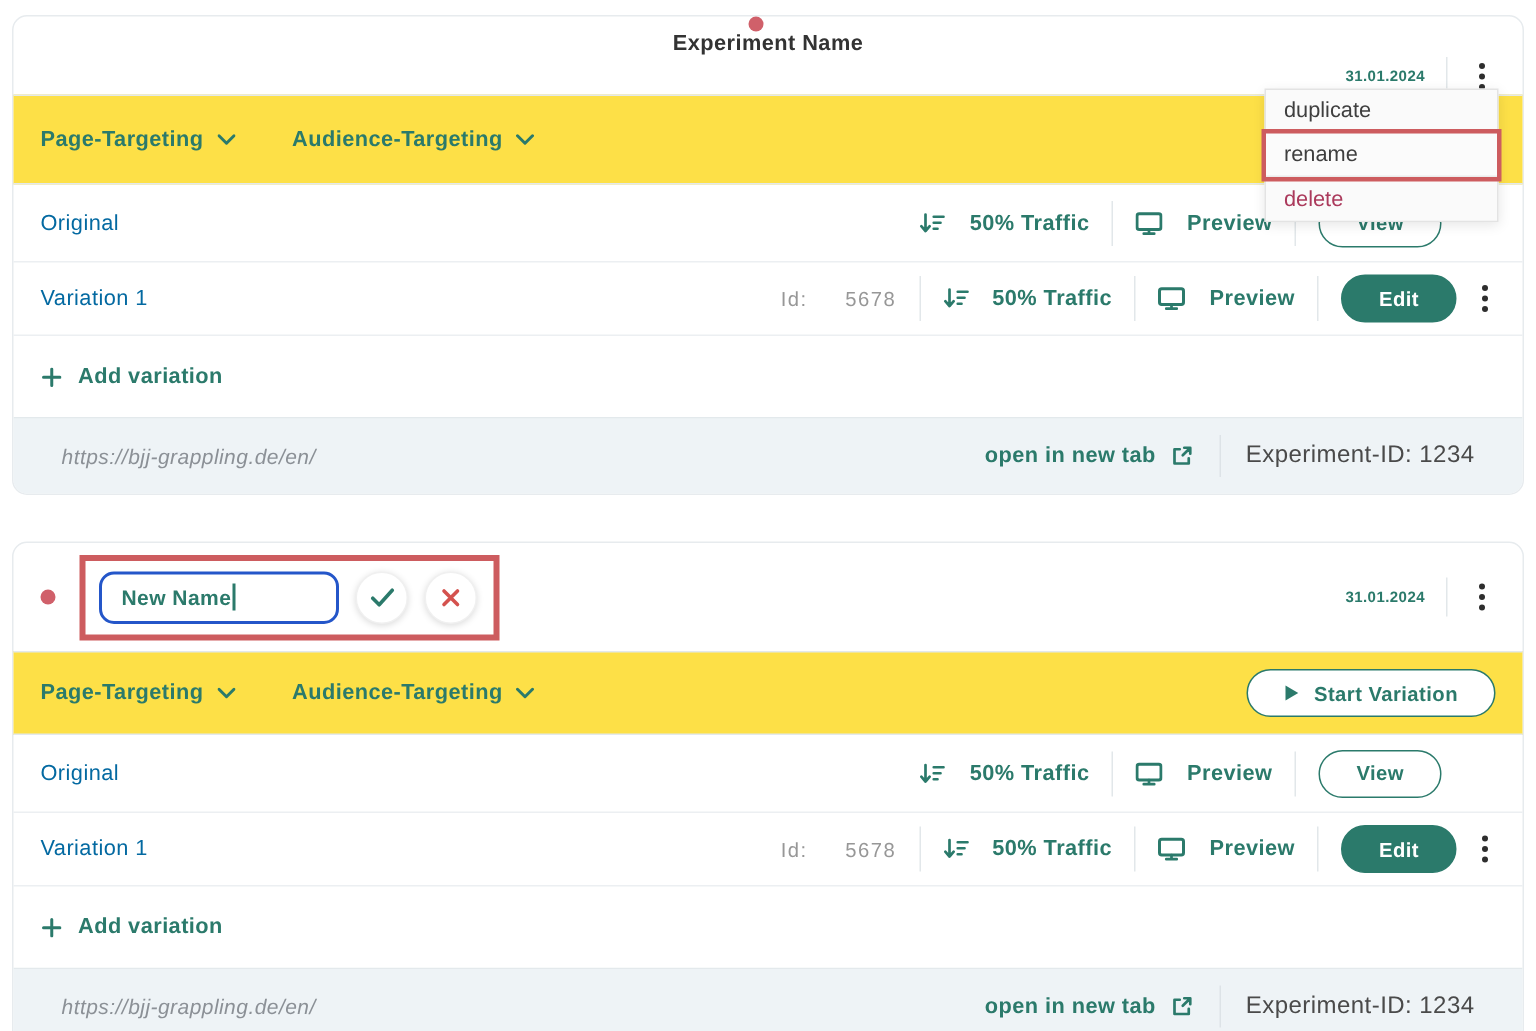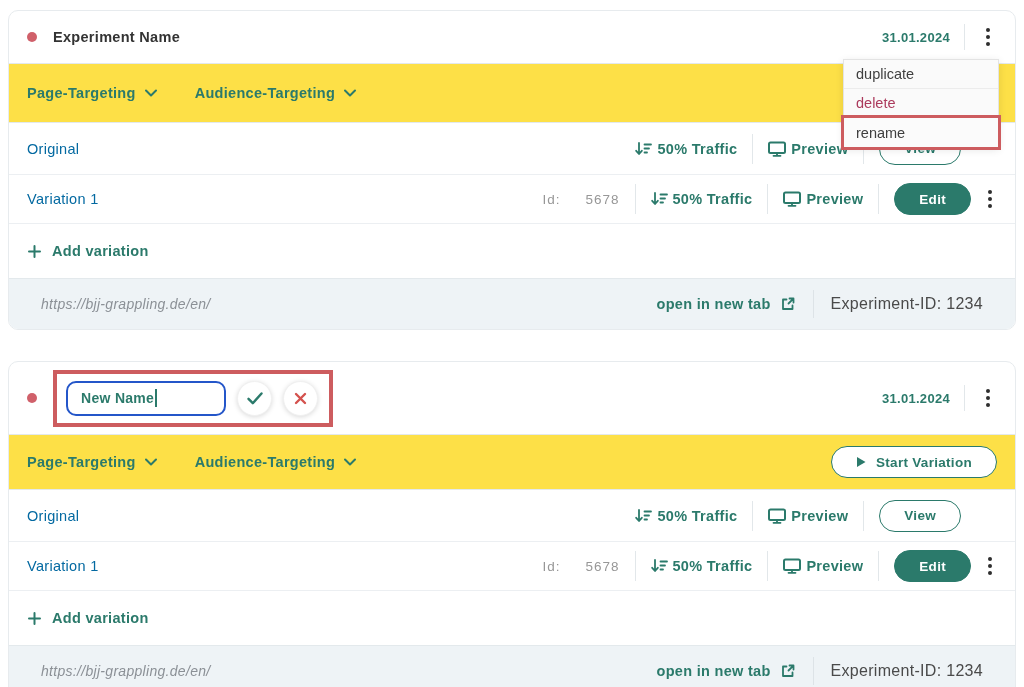--- a/index.html
+++ b/index.html
@@ -2,28 +2,28 @@
 <html><head>
 <meta charset="utf-8">
 <style>
   * { box-sizing: border-box; margin: 0; padding: 0; }
   html,body { width:1024px; height:687px; background:#fff; font-family:"Liberation Sans", sans-serif; color:#3c3c3c; }
   .card { position:absolute; left:8px; width:1008px; background:#fff; border:1px solid #e7ebee; border-radius:10px; }
   #card1 { top:10px; }
   #card2 { top:361px; }
 
   .card-header { display:flex; align-items:center; padding:0 18px; position:relative; }
-  #card1 .card-header { height:52px; }
+  #card1 .card-header { height:52px;flex-direction:column; }
   #card2 .card-header { height:72px; }
 
   .dot { width:10px; height:10px; border-radius:50%; background:#d0606a; margin-right:16px; flex:none; }
   .title { font-size:14.5px; font-weight:700; color:#333; letter-spacing:.3px; }
 
   .header-right { margin-left:auto; display:flex; align-items:center; gap:14px; }
-  .date { color:#2b7a6b; font-size:13px; font-weight:600; letter-spacing:.3px; }
+  .date { color:#2b7a6b; font-size:10px; font-weight:600; letter-spacing:.3px; }
   .vdiv { width:1px; height:26px; background:#e2e7ea; flex:none; }
   .kebab { display:flex; flex-direction:column; gap:3px; padding:5px 7px; cursor:pointer; }
   .kebab i { width:4px; height:4px; background:#2e2e2e; border-radius:50%; display:block; }
 
   .menu { position:absolute; top:48px; right:16px; width:156px; background:#fafafa; border:1px solid #e3e3e3; box-shadow:0 2px 8px rgba(0,0,0,.10); z-index:8; }
   .menu-item { height:29px; display:flex; align-items:center; padding:0 12px; font-size:14.5px; color:#3f3f3f; cursor:pointer; border-bottom:1px solid #ececec; background:#fafafa; }
   .menu-item:last-child { border-bottom:none; }
   .menu-item.danger { color:#ab3a5c; }
   .menu-item.annotated { outline:3px solid #cd5c5f; position:relative; z-index:9; background:#fbfbfb; }
 
@@ -36,21 +36,21 @@
   #card1 .targeting { height:60px; }
   #card2 .targeting { height:56px; }
   .targ-link { color:#2b7a6b; font-weight:600; font-size:14.5px; letter-spacing:.3px; display:flex; align-items:center; gap:9px; cursor:pointer; }
 
   .vrow { display:flex; align-items:center; padding:0 16px 0 18px; border-bottom:1px solid #eceff2; }
   .row-original { height:52px; }
   .row-variation { height:49px; }
   .row-name { font-size:14.5px; color:#0369a1; letter-spacing:.3px; }
   .row-right { margin-left:auto; display:flex; align-items:center; }
   .vdiv2 { width:1px; height:30px; background:#e2e7ea; margin:0 15px; flex:none; }
-  .teal-item { color:#2b7a6b; font-weight:600; font-size:14.5px; letter-spacing:.3px; display:flex; align-items:flex-start; gap:5px; }
+  .teal-item { color:#2b7a6b; font-weight:600; font-size:14.5px; letter-spacing:.3px; display:flex; align-items:flex-start; gap:16px; }
   .id-badge { color:#979797; font-size:13.5px; letter-spacing:1px; }
   .id-badge .num { margin-left:6px;padding-left:19px; }
 
   .pill { border:1.5px solid #2b7a6b; color:#2b7a6b; background:#fff; border-radius:17px; height:32px; padding:0 24px; font-size:13.5px; font-weight:600; letter-spacing:.3px; display:flex; align-items:center; gap:10px; cursor:pointer; }
   .pill.filled { background:#2b7a6b; color:#fff; }
   .row-kebab { margin-left:10px; }
   .kebab-spacer { width:28px; height:10px; margin-left:10px; visibility:hidden; }
 
   .add-row { height:54px; display:flex; align-items:center; padding:0 19px; gap:11px; color:#2b7a6b; font-weight:600; font-size:14.5px; letter-spacing:.3px; cursor:pointer; }
 
@@ -76,22 +76,22 @@
       <span class="vdiv"></span>
       <span class="kebab">
           <i></i>
           <i></i>
           <i></i>
         </span>
     </div>
 
     <div class="menu">
       <div class="menu-item">duplicate</div>
+      <div class="menu-item annotated">rename</div>
       <div class="menu-item danger">delete</div>
-      <div class="menu-item annotated">rename</div>
     </div>
   </div>
 
   <div class="targeting">
     <span class="targ-link">
       <span>Page-Targeting</span>
       <span class="icon">
           <svg width="12" height="8" viewBox="0 0 12 8">
             <path d="M1 1.5 L6 6.5 L11 1.5" stroke="#2b7a6b" stroke-width="2" fill="none" stroke-linecap="round" stroke-linejoin="round"></path>
           </svg>

